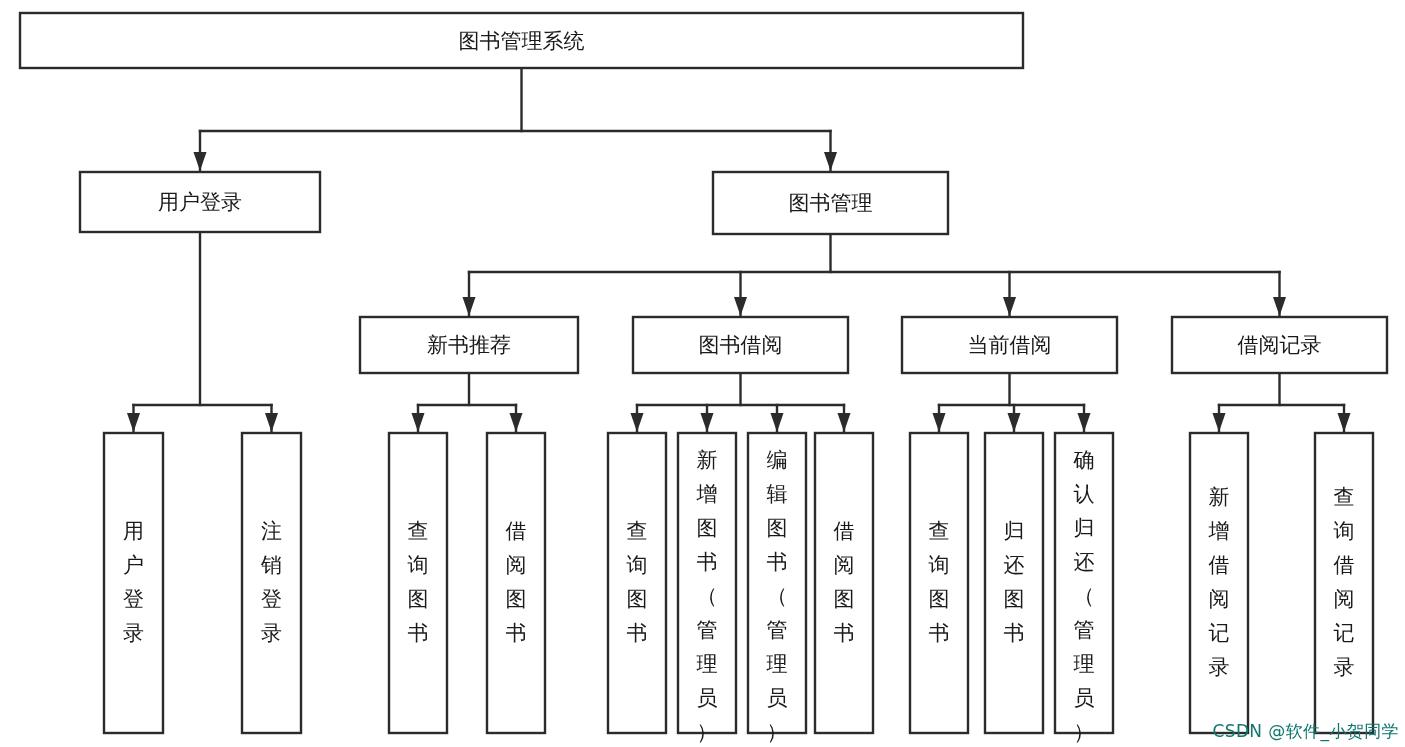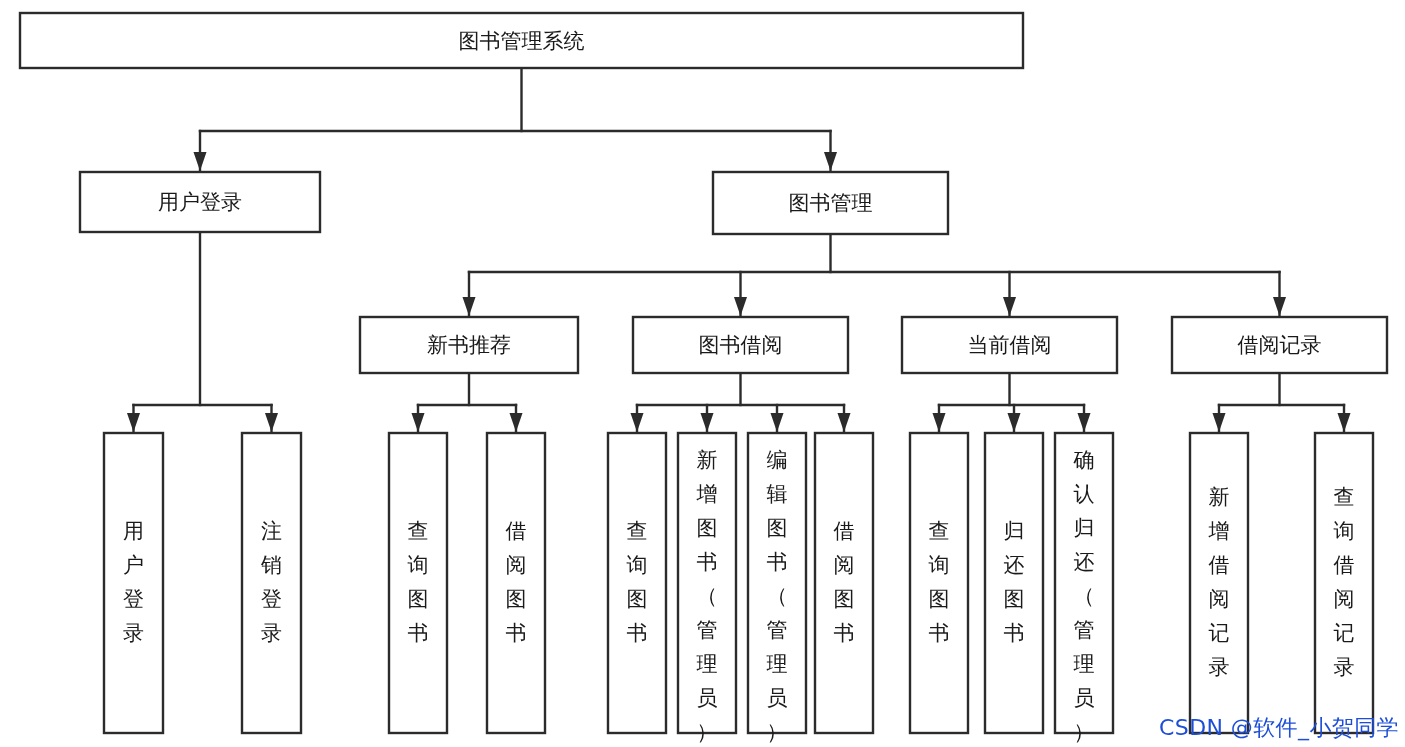--- a/index.html
+++ b/index.html
@@ -20,21 +20,21 @@
   }
   .leaf-label{
     font-family:"DejaVu Sans","Liberation Sans",sans-serif;
     font-size:21px;fill:#1a1a1a;
     text-anchor:middle;
   }
   .leaf-char{dominant-baseline:middle;}
   .watermark{
     position:absolute;right:6px;bottom:4px;
     font-family:"DejaVu Sans","Liberation Sans",sans-serif;
-    font-size:22px;color:#1d4ed8;white-space:nowrap;
+    font-size:17px;color:#0f766e;white-space:nowrap;
     letter-spacing:0.4px;
   }
 </style>
 </head>
 <body>
 
 <div id="diagram-root">
   <svg id="chart-svg" width="1405" height="747" viewBox="0 0 1405 747">
     <defs>
       <marker id="arrow" markerWidth="12" markerHeight="14" refX="1" refY="7" orient="auto" markerUnits="userSpaceOnUse">

